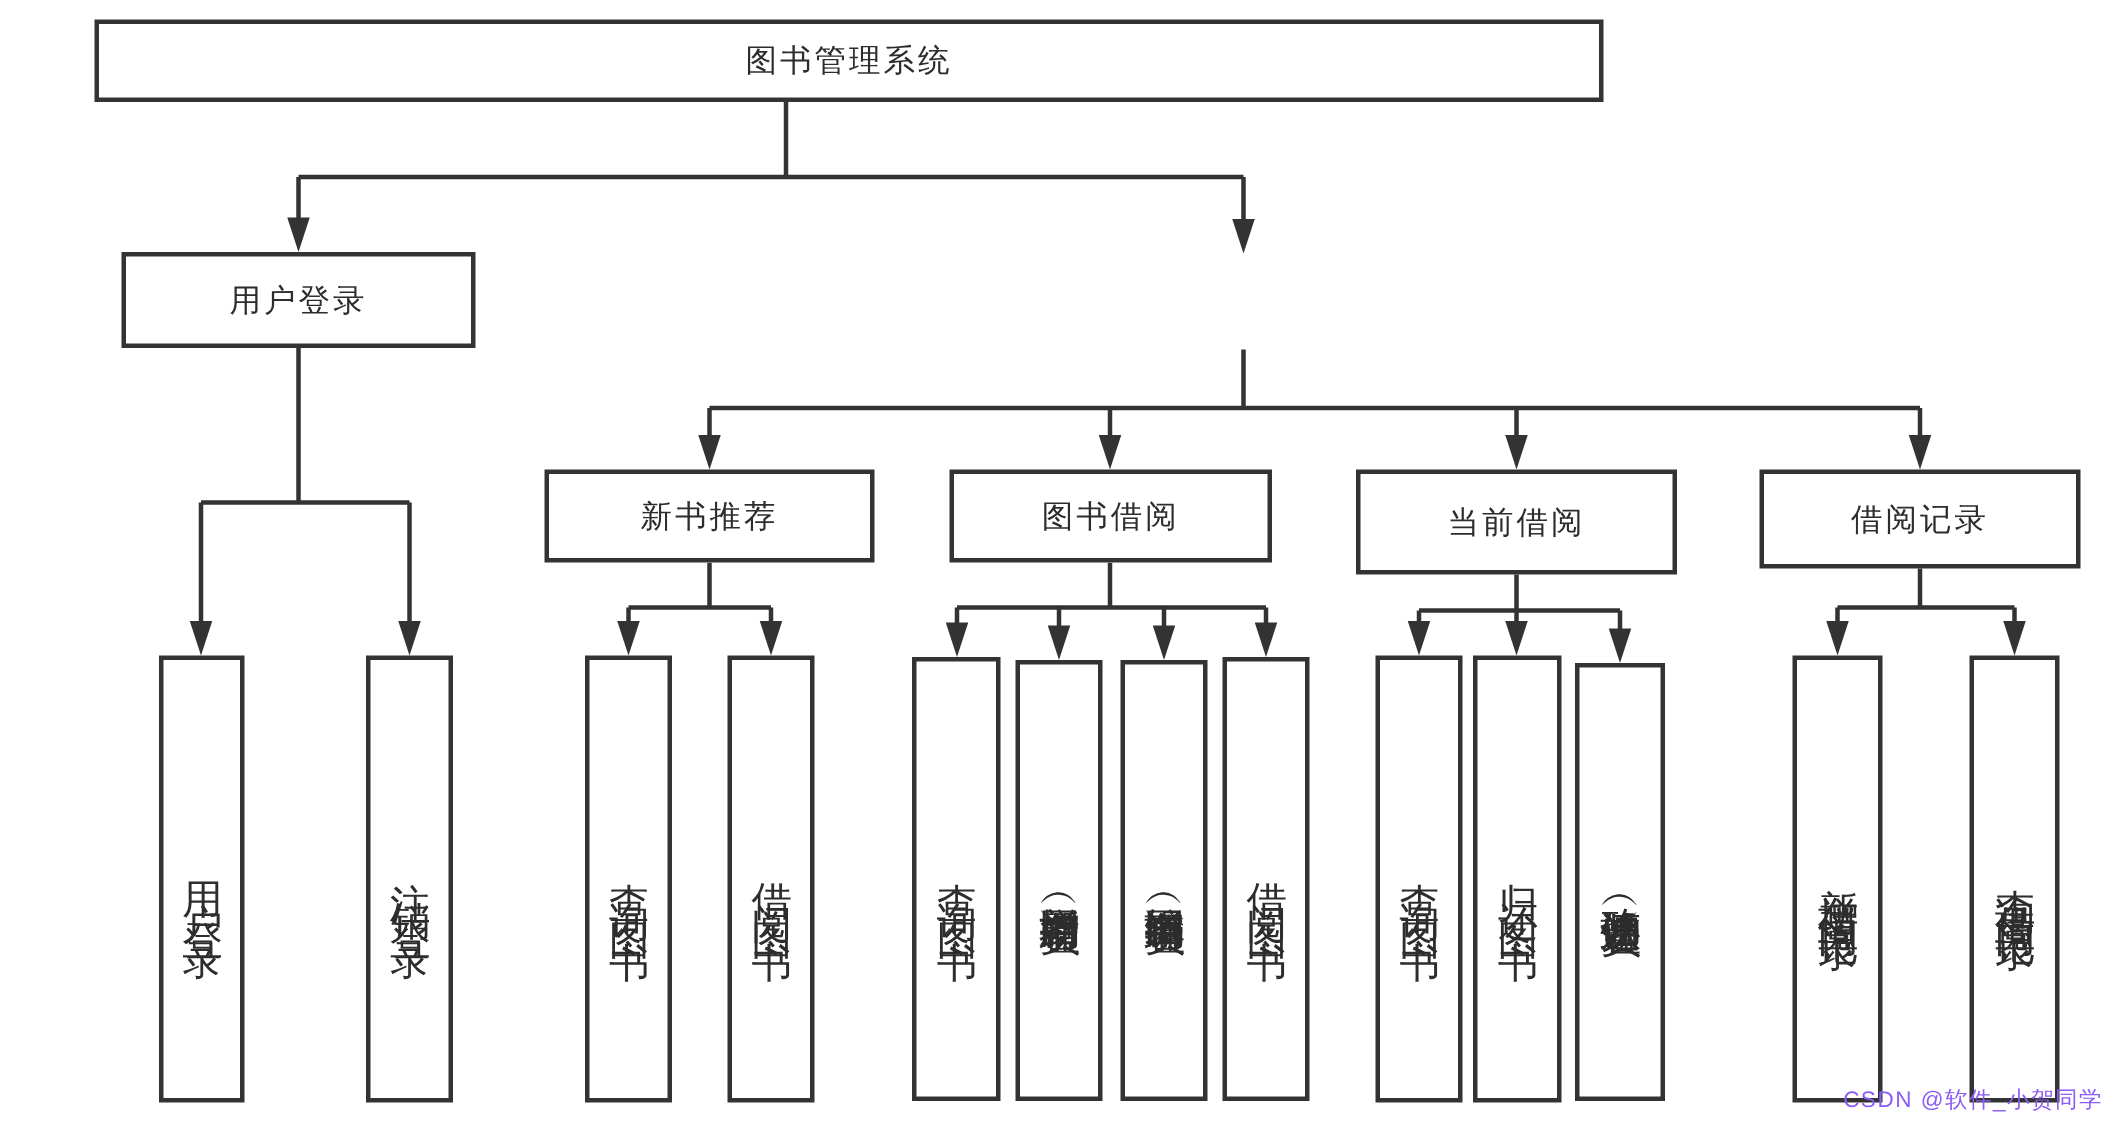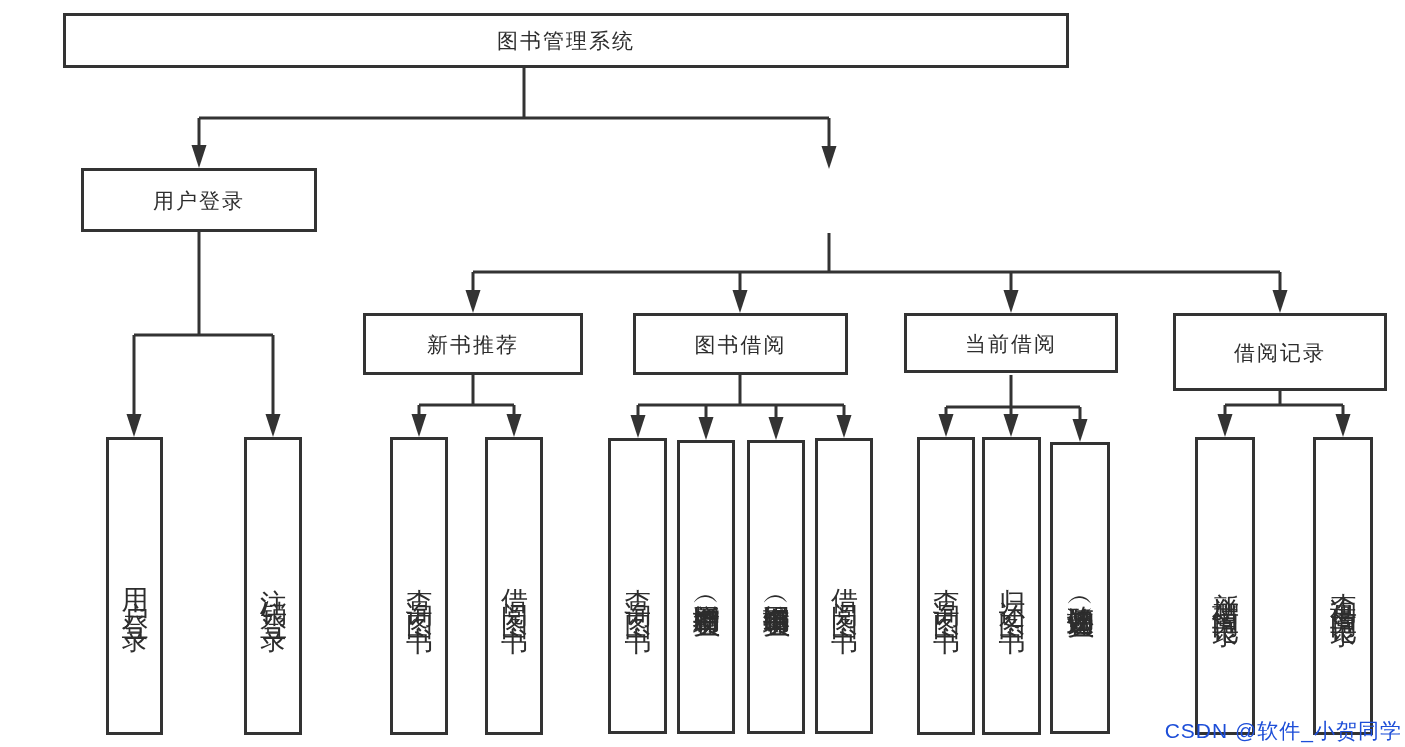--- a/index.html
+++ b/index.html
@@ -18,22 +18,22 @@
   .hnode{font-size:21px;letter-spacing:2px;}
   .root{font-size:21px;margin-left:42px;}
   .leaf{
     writing-mode:vertical-rl;font-size:27px;
   }
   .leaf .lbl{display:block;}
   .sp-wide{letter-spacing:13px;margin-top:13px;}   
   .sp-mid{letter-spacing:6px;margin-top:6px;}
   .sp-tight{letter-spacing:1px;margin-top:1px;}
   .watermark{
-    position:absolute;right:3px;bottom:6px;font-size:21px;line-height:1;
-    color:#1d4ed8;letter-spacing:1px;z-index:5;white-space:nowrap;
+    position:absolute;right:3px;bottom:6px;font-size:15px;line-height:1;
+    color:#8b5cf6;letter-spacing:1px;z-index:5;white-space:nowrap;
   }
 </style>
 </head>
 <body>
 
 <div class="stage">
 
   <svg class="wires" viewBox="0 0 1405 747">
 
     <g>
@@ -117,24 +117,24 @@
   <div class="node hnode" style="left:81px;top:168px;width:236px;height:64px;">
     <span class="lbl">用户登录</span>
   </div>
 
   <div class="node hnode" style="left:363px;top:313px;width:220px;height:62px;">
     <span class="lbl">新书推荐</span>
   </div>
   <div class="node hnode" style="left:633px;top:313px;width:215px;height:62px;align-items:center;">
     <span class="lbl">图书借阅</span>
   </div>
-  <div class="node hnode" style="left:904px;top:313px;width:214px;height:60px;">
+  <div class="node hnode" style="left:904px;top:313px;width:214px;height:70px;">
     <span class="lbl">当前借阅</span>
   </div>
-  <div class="node hnode" style="left:1173px;top:313px;width:214px;height:78px;text-align:center;">
+  <div class="node hnode" style="left:1173px;top:313px;width:214px;height:66px;text-align:center;">
     <span class="lbl">借阅记录</span>
   </div>
 
   <div class="node leaf" style="left:106px;top:437px;width:57px;height:298px;">
     <span class="lbl sp-wide">用户登录</span>
   </div>
   <div class="node leaf" style="left:244px;top:437px;width:58px;height:298px;">
     <span class="lbl sp-wide">注销登录</span>
   </div>
 

